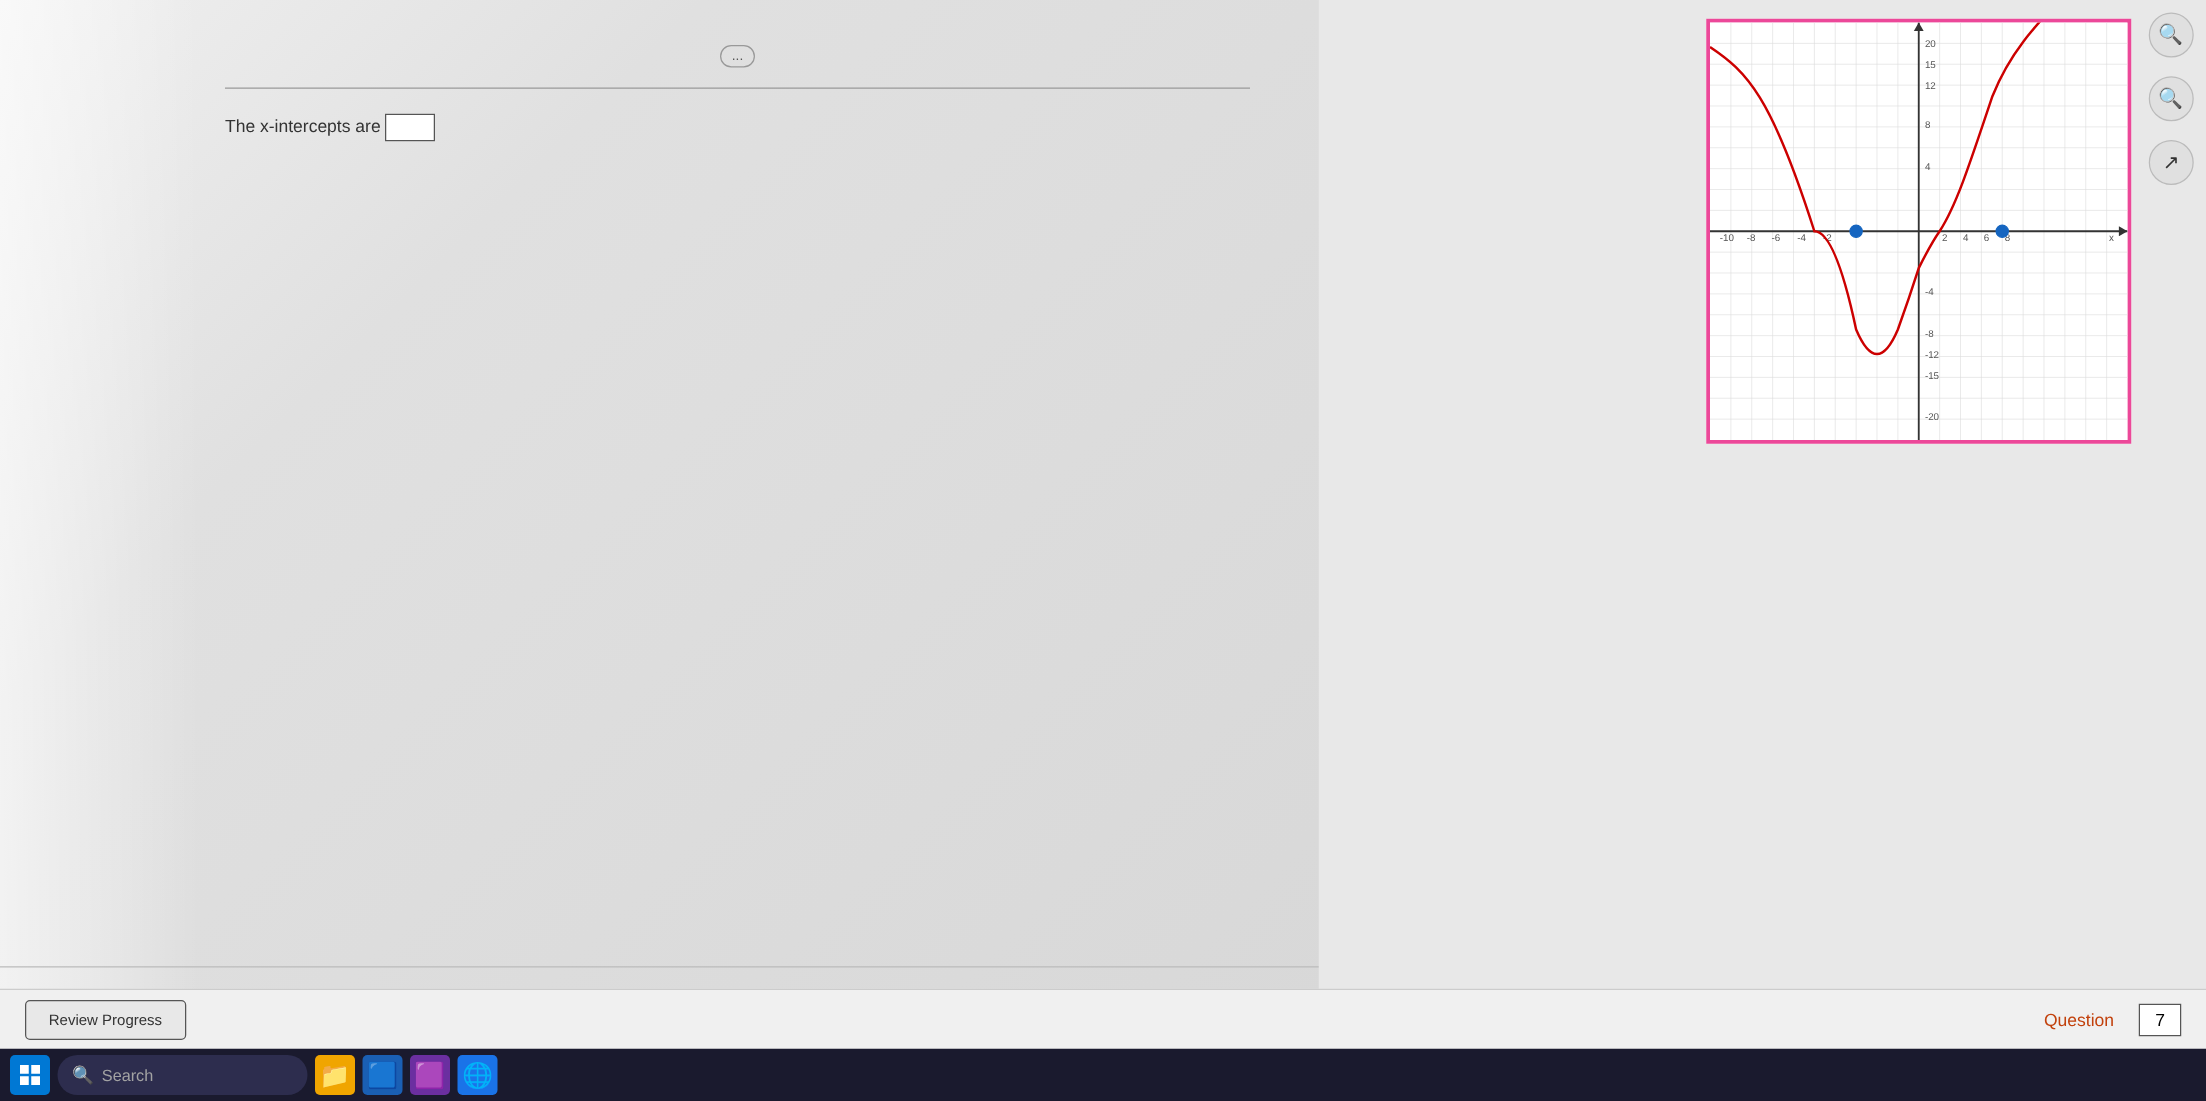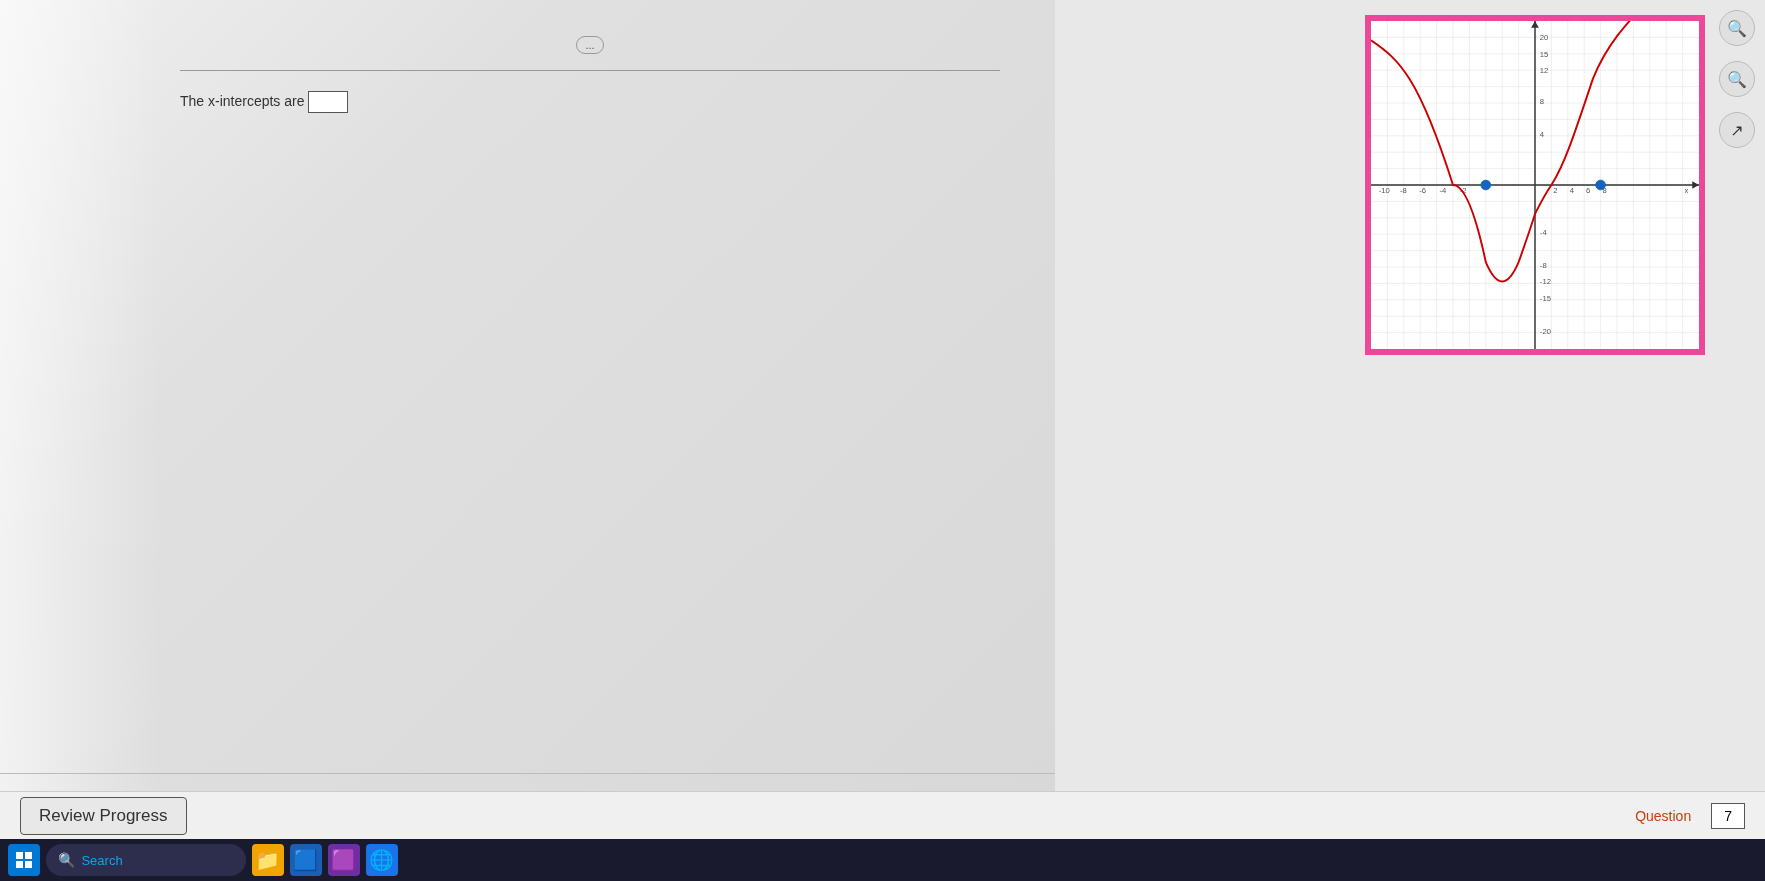--- a/index.html
+++ b/index.html
@@ -99,21 +99,21 @@
       font-size: 14px;
       cursor: pointer;
       color: #333;
     }
 
     .review-progress-btn {
       border: 1px solid #555;
       border-radius: 4px;
       padding: 8px 18px;
       background: #e8e8e8;
-      font-size: 17px;
+      font-size: 12px;
       cursor: pointer;
       color: #333;
     }
 
     
     .taskbar {
       position: absolute;
       bottom: 0;
       left: 0;
       right: 0;
@@ -142,21 +142,21 @@
       align-items: center;
       background: #2d2d4e;
       border-radius: 16px;
       padding: 4px 12px;
       gap: 6px;
       height: 32px;
       min-width: 200px;
     }
 
     .taskbar-search-text {
-      color: #0ea5e9;
+      color: #a3a3a3;
       font-size: 13px;
     }
 
     .taskbar-icon {
       width: 32px;
       height: 32px;
       border-radius: 4px;
       cursor: pointer;
       display: flex;
       align-items: center;
@@ -202,21 +202,21 @@
     }
 
     
     .graph-container {
       position: absolute;
       top: 15px;
       right: 60px;
       width: 340px;
       height: 340px;
       background: white;
-      border: 6px solid #ec4899;
+      border: 3px solid #ec4899;
     }
 
     .graph-svg {
       width: 100%;
       height: 100%;
     }
 
     
     .vertical-divider {
       position: absolute;

